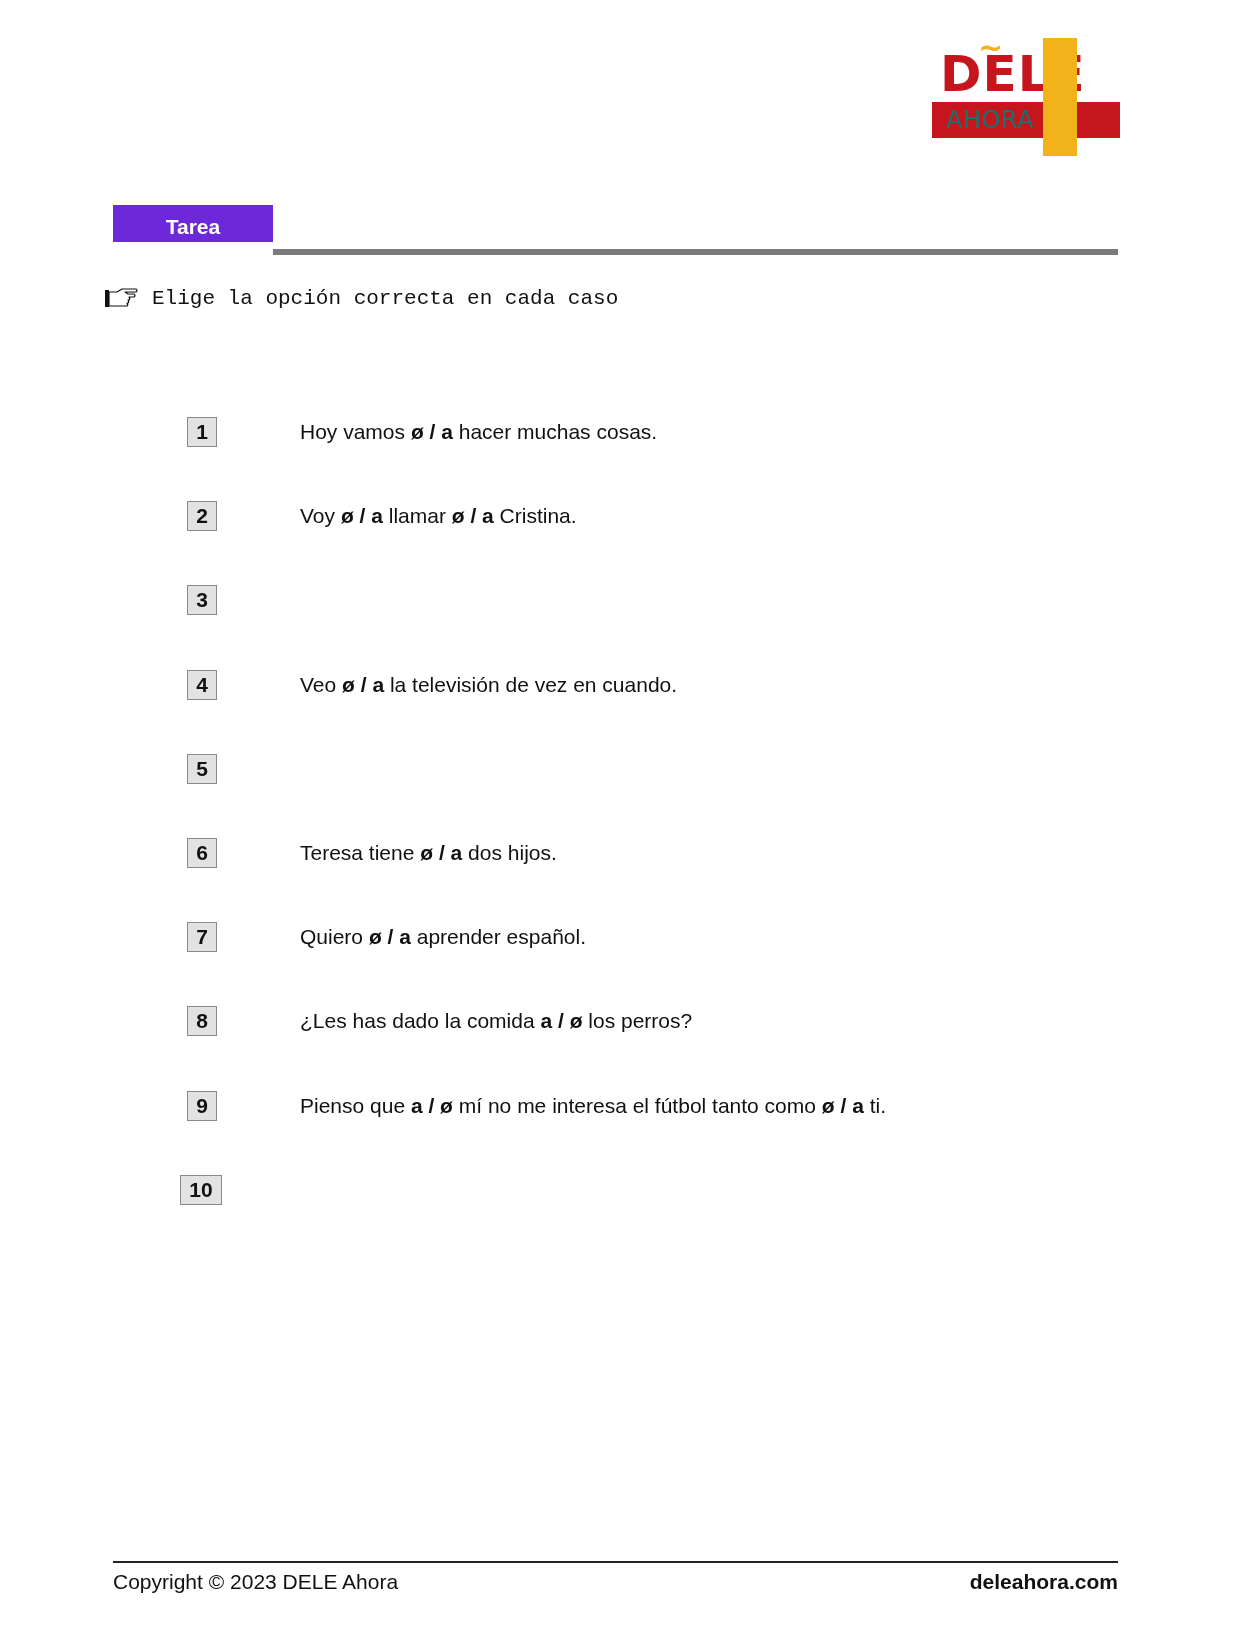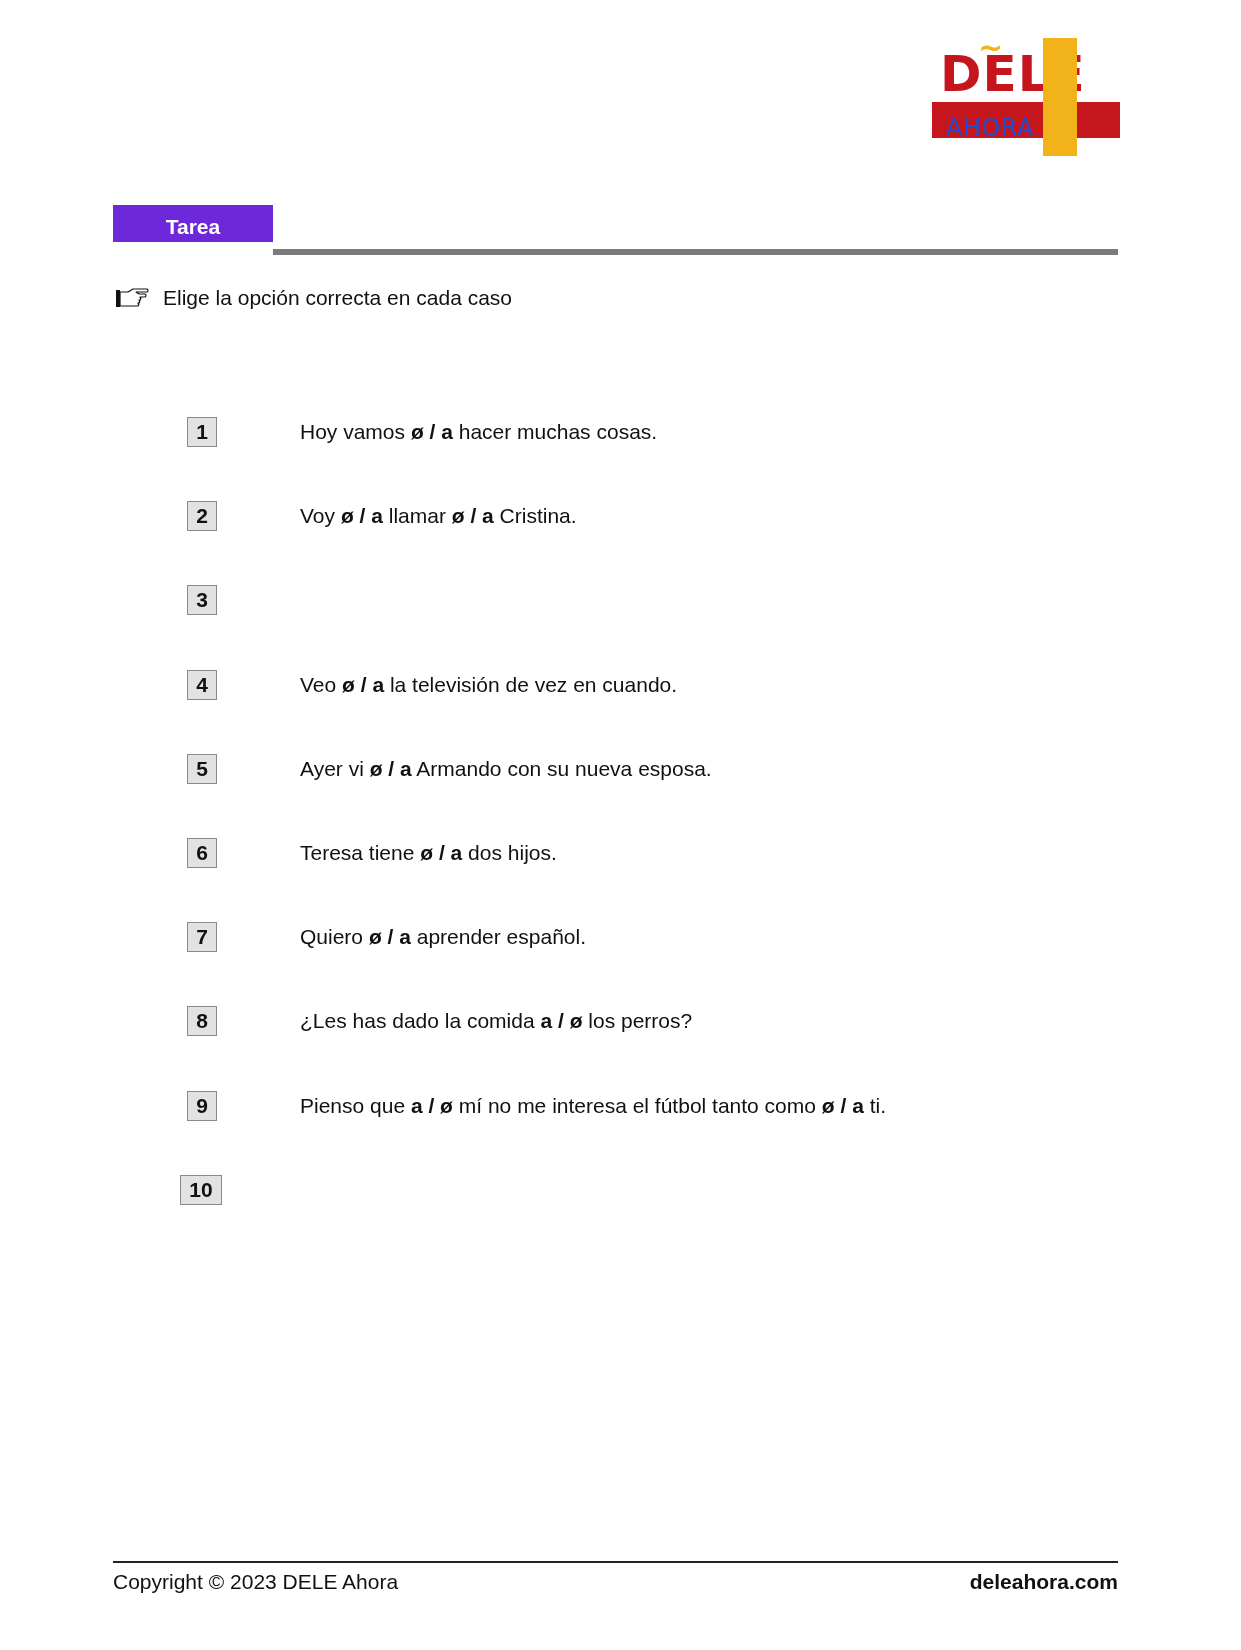--- a/index.html
+++ b/index.html
@@ -8,32 +8,32 @@
 
   
   .logo { position: absolute; left: 932px; top: 36px; width: 188px; height: 120px; }
   .logo .band { position: absolute; left: 0; top: 66px; width: 188px; height: 36px; background: #c4161c; }
   .logo .bar { position: absolute; left: 111px; top: 2px; width: 34px; height: 118px; background: #f2b21a; }
   .logo .dele { position: absolute; left: 8px; top: 10px; font-family: "DejaVu Sans", sans-serif; font-weight: bold;
                 font-size: 50px; letter-spacing: 1px; color: #c4161c; line-height: 56px; }
   .logo .tilde { position: absolute; left: 46px; top: -6px; font-size: 30px; color: #f2b21a; font-weight: bold;
                  font-family: "DejaVu Sans", sans-serif; }
   .logo .ahora { position: absolute; left: 14px; top: 69px; font-family: "DejaVu Sans", sans-serif;
-                 font-size: 24px; color: #1d4ed8; line-height: 30px; letter-spacing: 0.5px; margin-top: 8px; }
+                 font-size: 24px; color: #0f766e; line-height: 30px; letter-spacing: 0.5px; }
 
   
   .task-header { position: absolute; left: 113px; top: 205px; width: 1005px; height: 51px; }
   .task-label { position: absolute; left: 0; top: 0; width: 160px; height: 37px; background: #6d28d9;
                 color: #fff; font-weight: bold; font-size: 21px; line-height: 44px; text-align: center; }
   .task-title { position: absolute; left: 186px; top: 0; height: 44px; line-height: 44px;
                 font-size: 21px; font-weight: bold; color: #7b7b7b; }
   .task-rule { position: absolute; left: 160px; top: 44px; width: 845px; height: 6px; background: #7b7b7b; }
 
   
-  .instruction { position: absolute; left: 115px; top: 284px; height: 28px; display: flex; align-items: center; }
+  .instruction { position: absolute; left: 104px; top: 284px; height: 28px; display: flex; align-items: center; font-family: Liberation Mono, monospace; }
   .hand-icon { width: 36px; height: 22px; margin-right: 12px; }
   .instruction-text { font-size: 21px; color: #111; }
 
   
   .item { position: absolute; left: 0; width: 1241px; height: 32px; }
   .num-badge { position: absolute; top: 0; height: 28px; min-width: 24px; padding: 0 2px;
                background: #e2e2e2; border: 1px solid #8a8a8a; font-weight: bold; font-size: 21px;
                line-height: 28px; text-align: center; color: #111; box-sizing: content-box; }
   .sentence { position: absolute; left: 300px; top: 0; font-size: 21px; line-height: 30px; color: #111; white-space: nowrap; }
   .sentence b { font-weight: bold; }
@@ -78,21 +78,20 @@
     </div>
     <div class="item" style="top: 585px;">
       <div class="num-badge" style="left: 187px; min-width: 24px;">3</div>
     </div>
     <div class="item" style="top: 670px;">
       <div class="num-badge" style="left: 187px; min-width: 24px;">4</div>
       <div class="sentence"><span>Veo </span><b>ø / a</b><span> la televisión de vez en cuando.</span></div>
     </div>
     <div class="item" style="top: 754px;">
       <div class="num-badge" style="left: 187px; min-width: 24px;">5</div>
-      <div class="sentence"><span>Ayer vi </span><b>ø / a</b><span> Armando con su nueva esposa.</span></div>
     </div>
     <div class="item" style="top: 838px;">
       <div class="num-badge" style="left: 187px; min-width: 24px;">6</div>
       <div class="sentence"><span>Teresa tiene </span><b>ø / a</b><span> dos hijos.</span></div>
     </div>
     <div class="item" style="top: 922px;">
       <div class="num-badge" style="left: 187px; min-width: 24px;">7</div>
       <div class="sentence"><span>Quiero </span><b>ø / a</b><span> aprender español.</span></div>
     </div>
     <div class="item" style="top: 1006px;">

